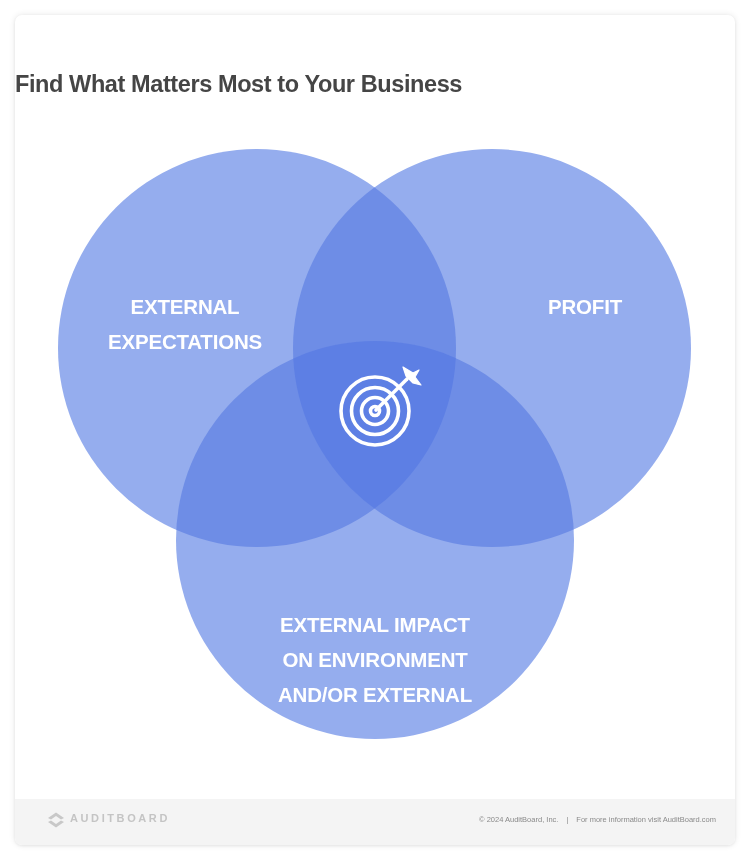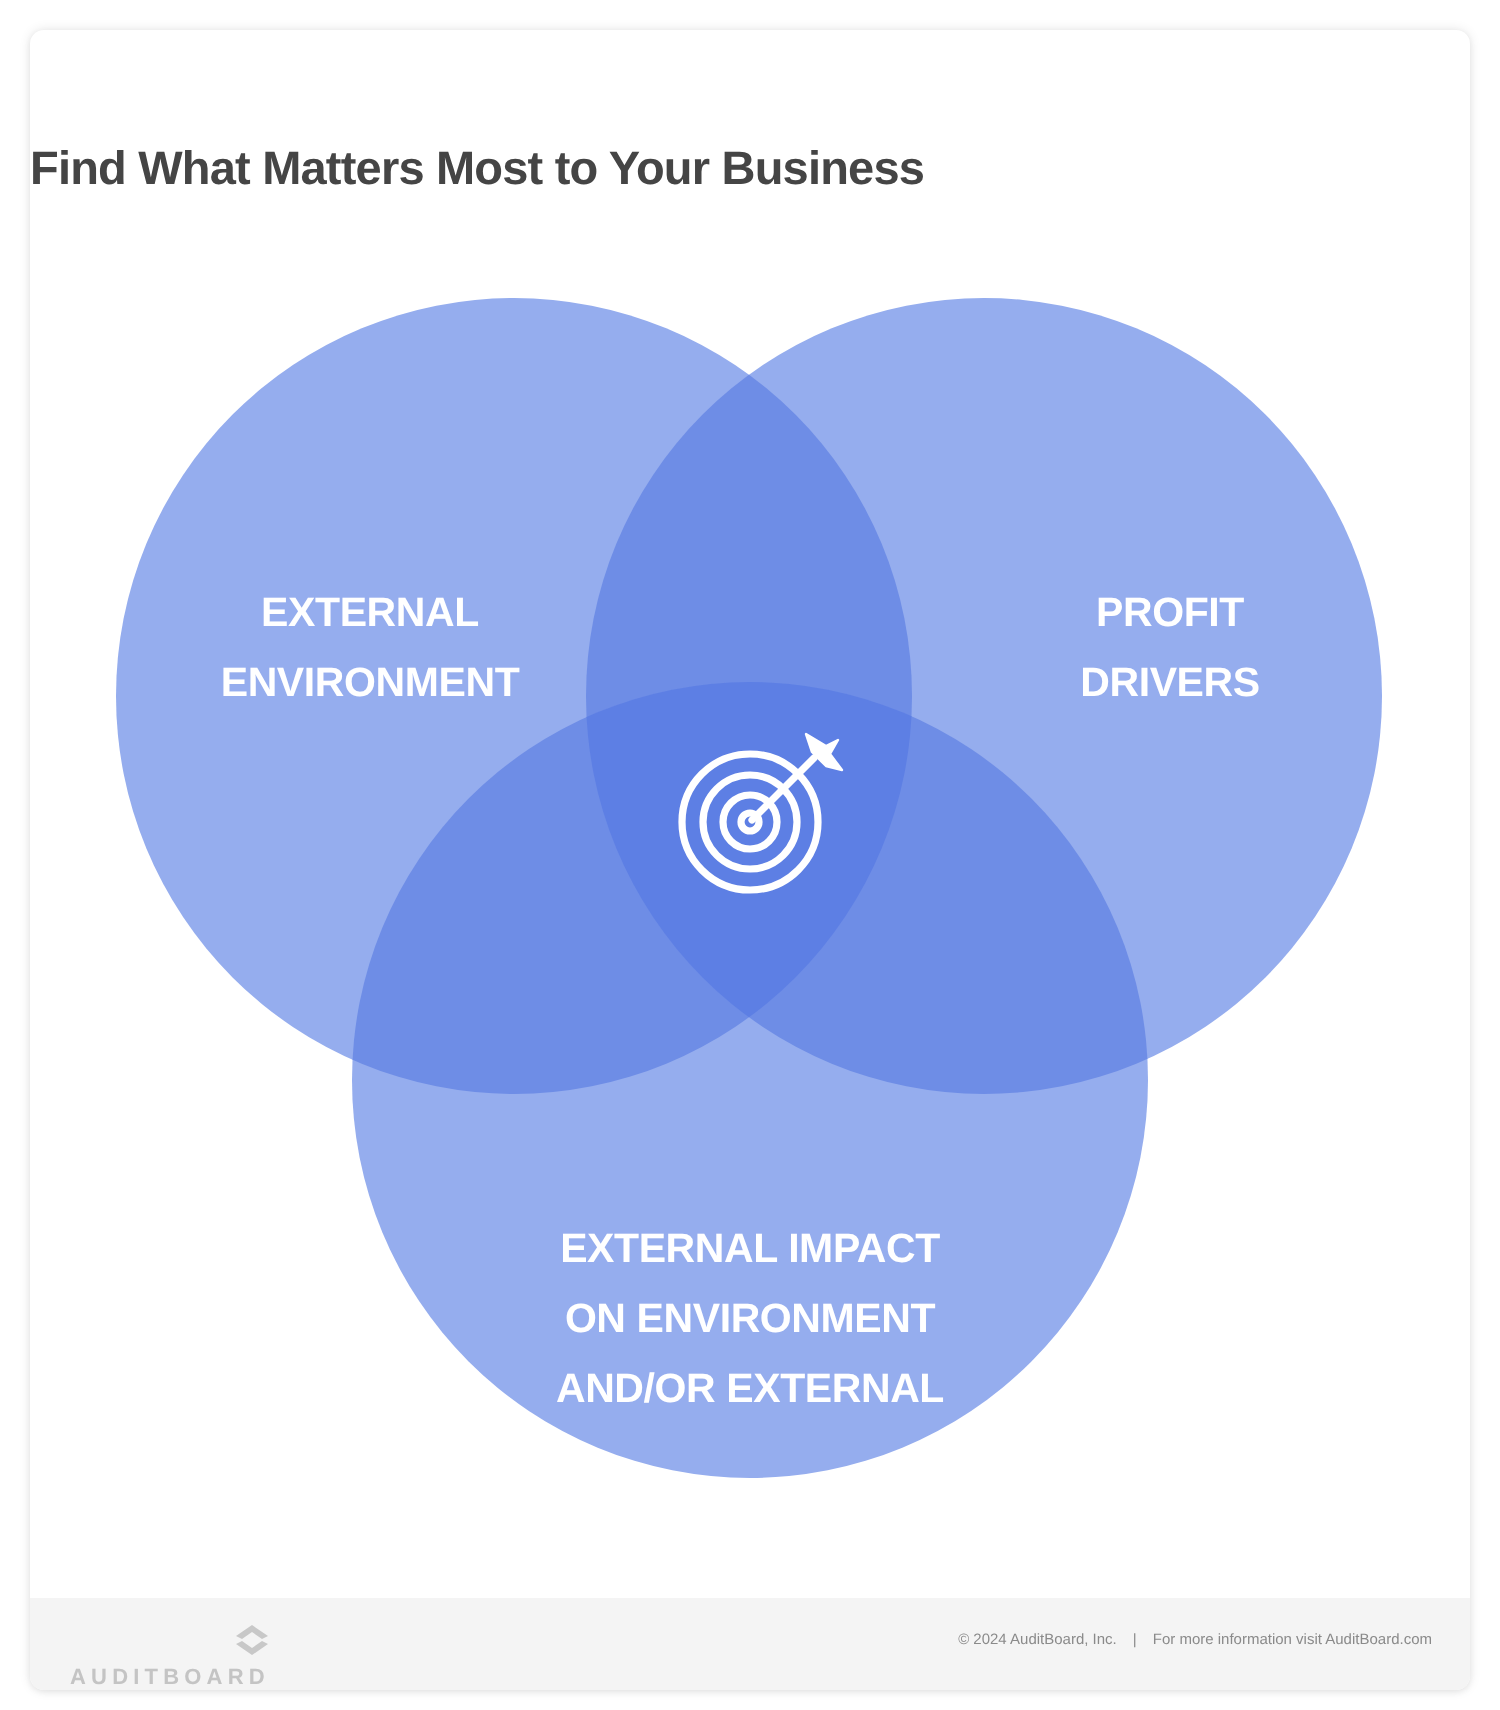--- a/index.html
+++ b/index.html
@@ -53,26 +53,25 @@
     .footer {
       position: absolute;
       left: 0;
       top: 784px;
       width: 720px;
       height: 46px;
       background: #f4f4f4;
     }
     .logo {
       position: absolute;
-      left: 20px;
+      left: 32px;
       top: 13px;
       display: flex;
-      align-items: flex-end;
+      align-items: flex-start;
       gap: 5px;
-      flex-direction: column;
     }
     .logo-text {
       font-size: 11px;
       font-weight: bold;
       letter-spacing: 2.6px;
       color: #c4c4c4;
     }
     .footer-right {
       position: absolute;
       right: 19px;
@@ -130,26 +129,25 @@
       <circle cx="360" cy="396" r="23.5"></circle>
       <circle cx="360" cy="396" r="13.5"></circle>
       <circle cx="360" cy="396" r="4.5"></circle>
       <line x1="361" y1="395" x2="392" y2="364"></line>
       <path d="M 388 352 L 391 361 L 398 368 L 406 370 L 400 362 L 404 355 L 398 358 Z" fill="#ffffff" stroke="#ffffff" stroke-width="1.2" stroke-linejoin="round"></path>
     </g>
   </svg>
 
   <div class="label" style="left:67px; top:274px; width:206px;">
     <div>EXTERNAL</div>
-    <div>ENVIRONMENT</div>
+    <div>EXPECTATIONS</div>
   </div>
 
   <div class="label" style="left:490px; top:274px; width:160px;">
     <div>PROFIT</div>
-    <div>DRIVERS</div>
   </div>
 
   <div class="label" style="left:230px; top:592px; width:260px;text-align:center;">
     <div>EXTERNAL IMPACT</div>
     <div>ON ENVIRONMENT</div>
     <div>AND/OR EXTERNAL</div>
   </div>
 
   <div class="footer">
     <div class="logo">

